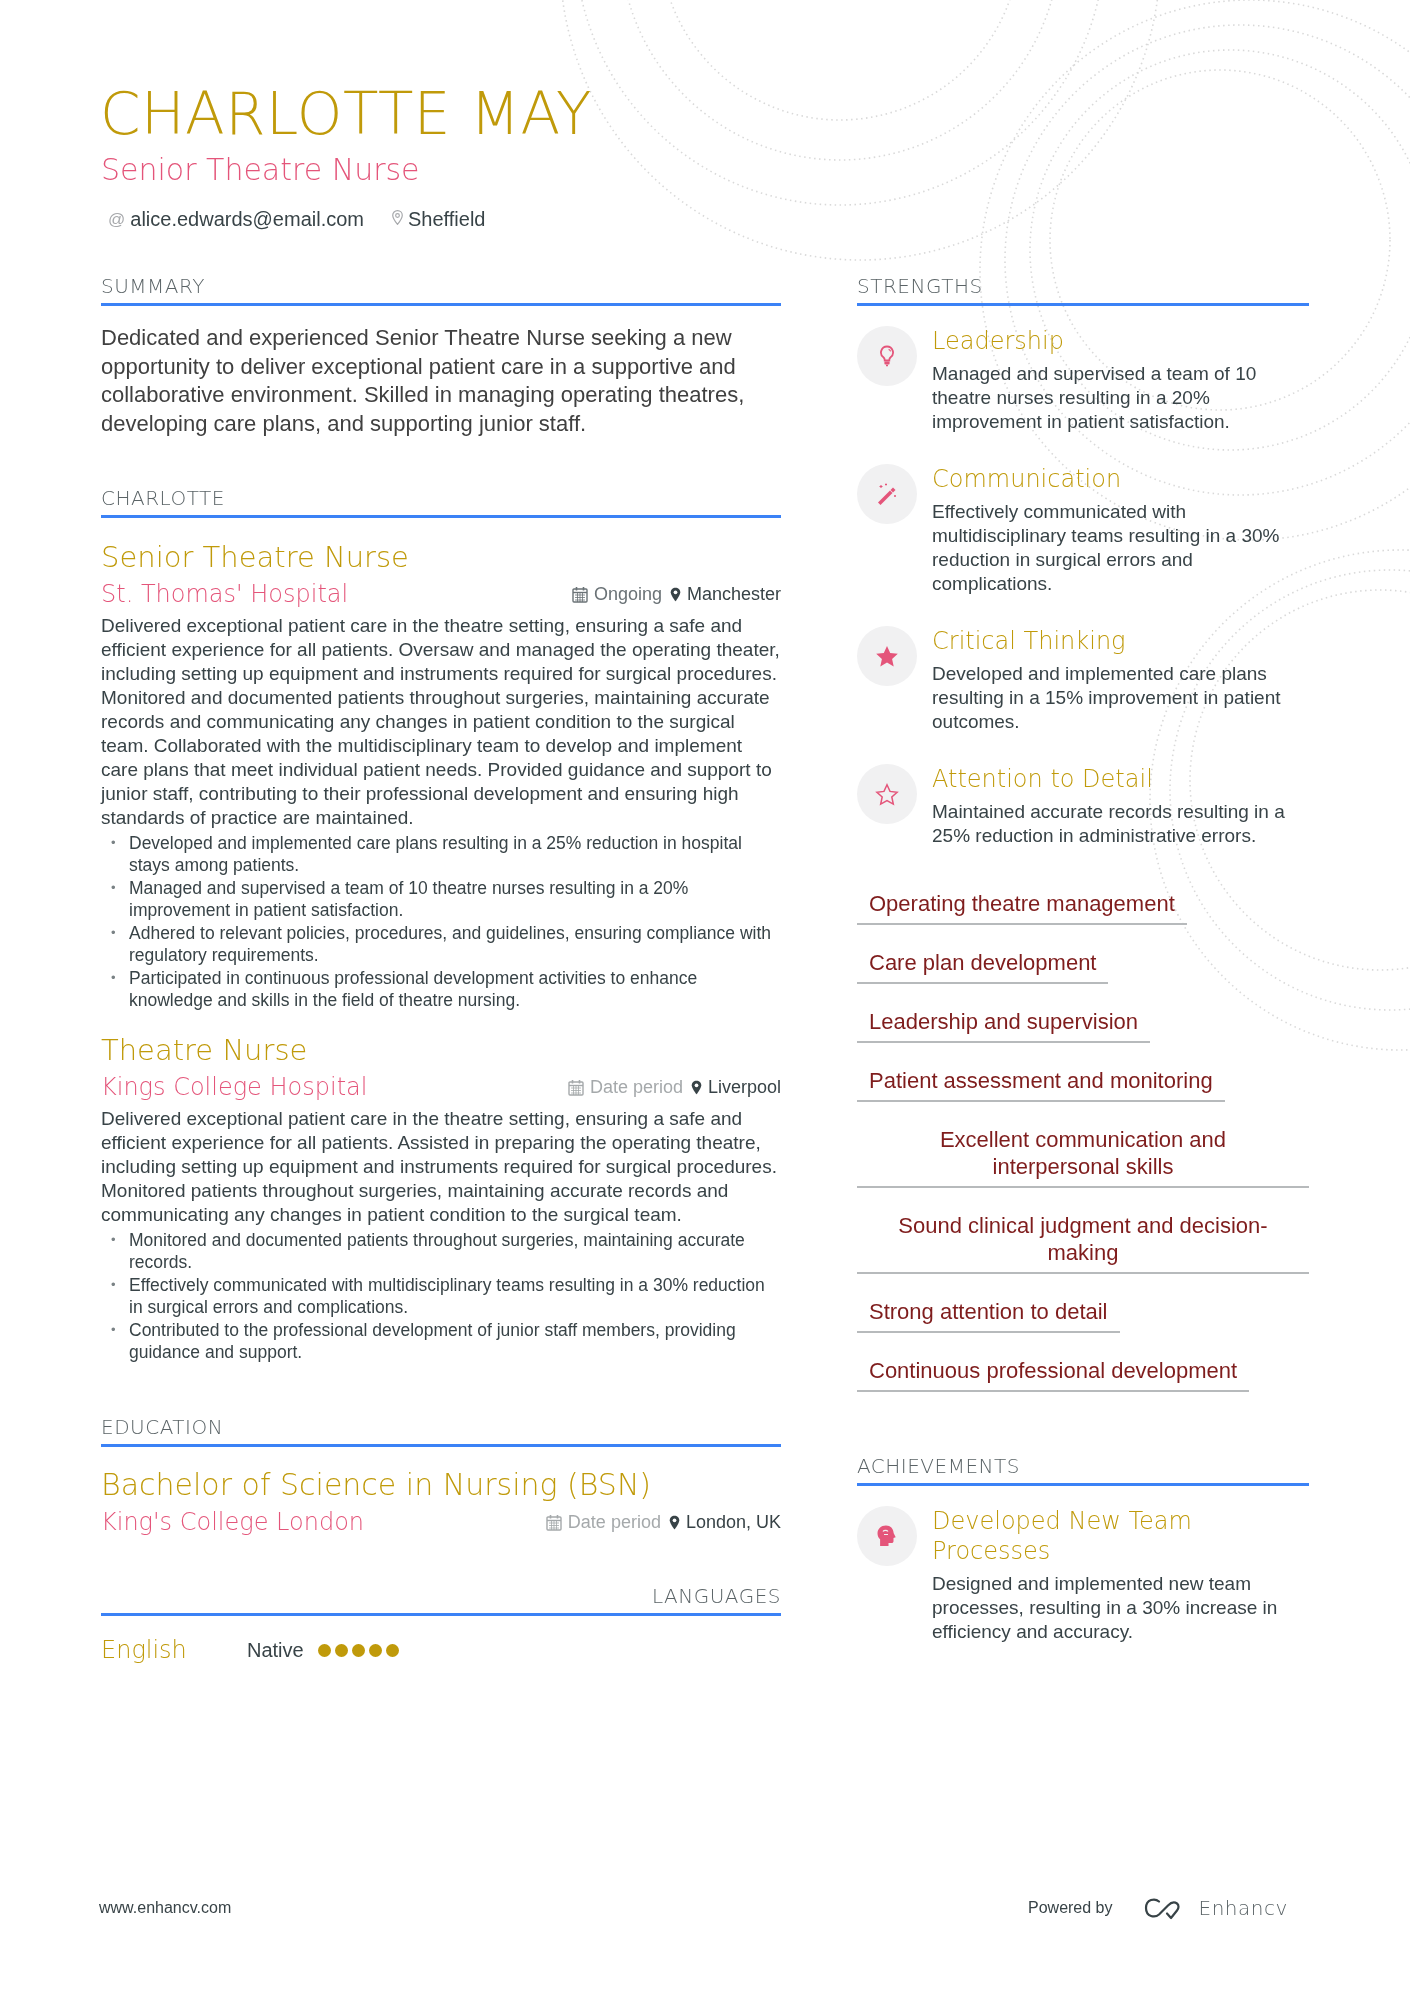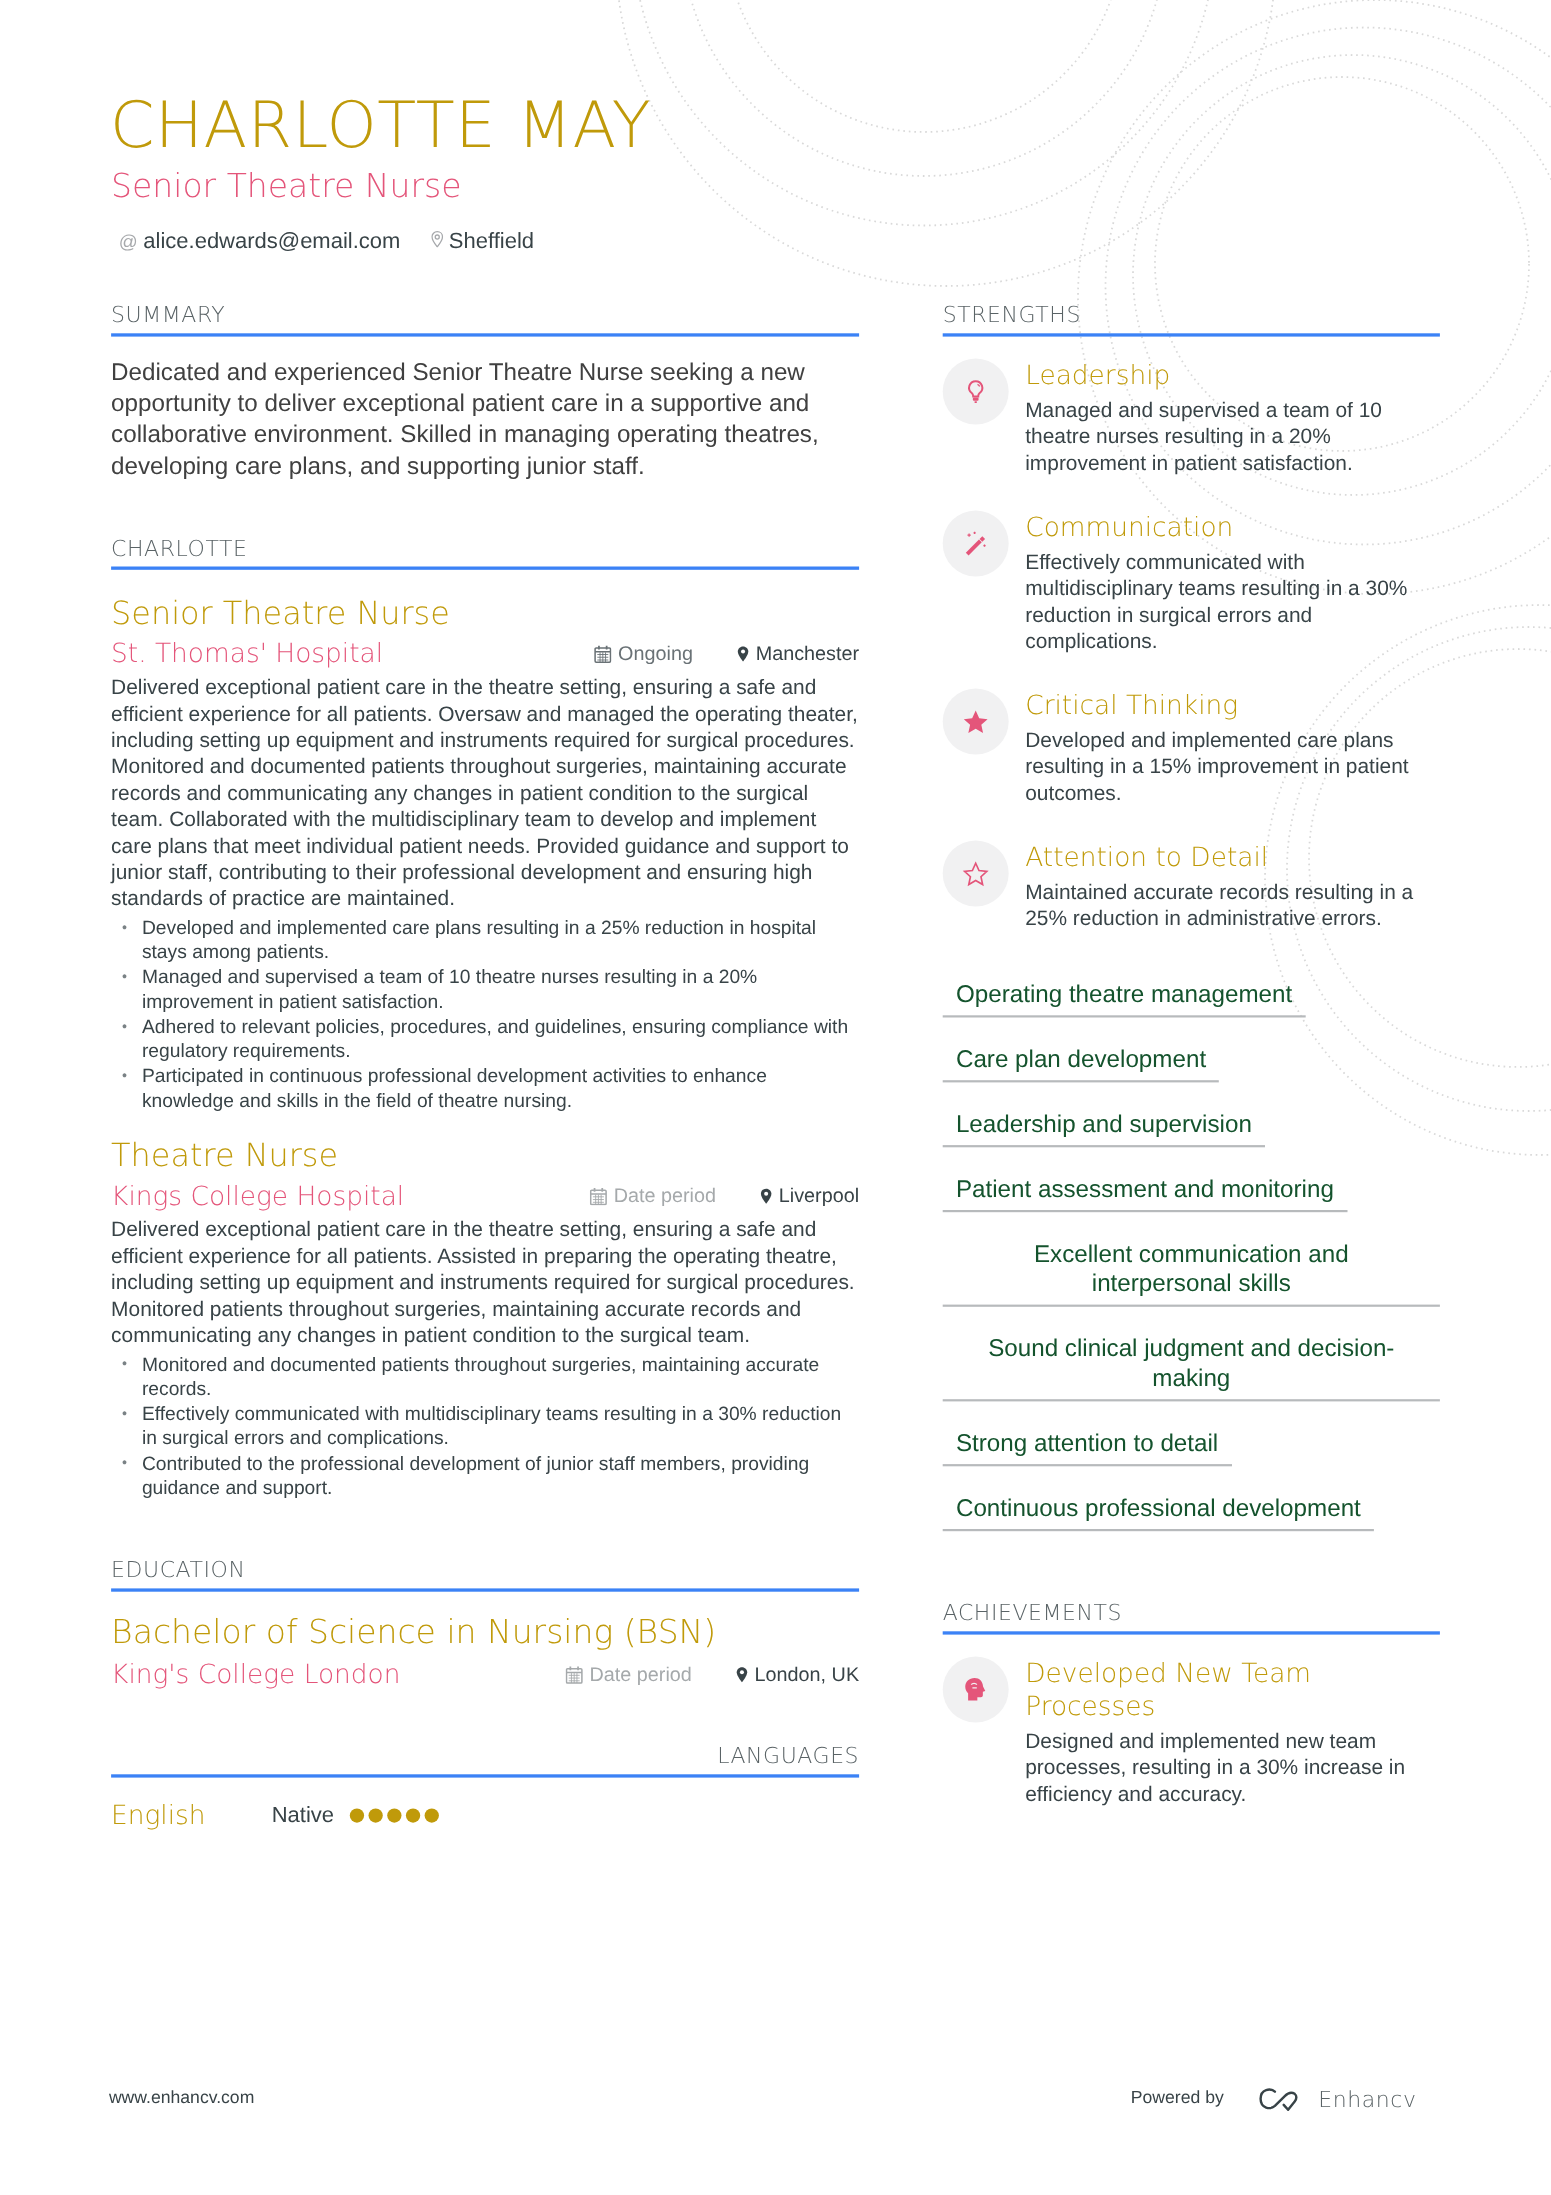--- a/index.html
+++ b/index.html
@@ -18,21 +18,21 @@
   .col-right { position: absolute; left: 857px; top: 274px; width: 452px; }
 
   .sec-head { font-family: "DejaVu Sans", sans-serif; font-size: 20px; color: #5a6366; letter-spacing: 0.5px; padding-bottom: 5px; border-bottom: 3px solid #3b82f6; margin-bottom: 18px; font-weight: 300; }
 
   .summary { font-size: 22px; line-height: 28.5px; color: #404040; margin-bottom: 48px; }
 
   .job { margin-bottom: 22px; }
   .job-title { font-family: "DejaVu Sans", sans-serif; font-size: 29px; color: #c09a0a; margin-bottom: 6px; white-space: nowrap; font-weight: 300; }
   .job-row { display: flex; justify-content: space-between; align-items: center; margin-bottom: 6px; }
   .company { font-family: "DejaVu Sans", sans-serif; font-size: 24px; color: #e4557a; white-space: nowrap; font-weight: 300; }
-  .meta { display: flex; gap: 40px; font-size: 18px; color: #384347; align-items: center; white-space: nowrap; }
+  .meta { display: flex; gap: 8px; font-size: 18px; color: #384347; align-items: center; white-space: nowrap; }
   .meta .date { color: #6a7276; }
   .meta .date.ph { color: #a5a9ab; }
   .meta .mi { display: flex; align-items: center; gap: 6px; }
   .meta .mi svg { display: block; }
   .desc { font-size: 19px; line-height: 24px; color: #384347; }
   .bullets { list-style: none; margin-top: 2px; }
   .bullets li { position: relative; padding-left: 28px; font-size: 17.5px; line-height: 22px; color: #384347; margin-bottom: 1px; }
   .bullets li::before { content: "•"; position: absolute; left: 10px; top: 0; color: #7a8285; font-size: 13px; }
 
   .edu { margin-top: 4px; margin-bottom: 48px; }
@@ -42,21 +42,21 @@
   .dots { display: flex; gap: 4px; }
   .dot { width: 13px; height: 13px; border-radius: 50%; background: #c09a0a; }
 
   .strength { display: flex; margin-bottom: 30px; }
   .s-icon { width: 60px; height: 60px; border-radius: 50%; background: #f1f1f2; flex: 0 0 60px; display: flex; align-items: center; justify-content: center; margin-right: 15px; margin-top: 0px; }
   .s-body { flex: 1; }
   .s-title { font-family: "DejaVu Sans", sans-serif; font-size: 24px; color: #c09a0a; margin-bottom: 6px; line-height: 30px; font-weight: 300; }
   .s-desc { font-size: 19px; line-height: 24px; color: #384347; }
 
   .skills-sec { margin-top: 20px; margin-bottom: 46px; }
-  .skill { display: table; font-size: 22px; color: #14532d; padding: 2px 12px 6px 12px; border-bottom: 2px solid #b7babc; margin-bottom: 22px; line-height: 27px; }
+  .skill { display: table; font-size: 22px; color: #7f1d1d; padding: 2px 12px 6px 12px; border-bottom: 2px solid #b7babc; margin-bottom: 22px; line-height: 27px; }
   .skill.full { display: block; width: 452px; text-align: center; }
 
   .footer-left { position: absolute; left: 99px; top: 1899px; font-size: 16px; color: #384347; }
   .footer-right { position: absolute; left: 1028px; top: 1896px; display: flex; align-items: center; font-size: 16px; color: #384347; }
   .brand { display: flex; align-items: center; margin-left: 30px; gap: 8px; }
   .brand-name { font-family: "DejaVu Sans", sans-serif; font-size: 20px; color: #5a6366; font-weight: 300; letter-spacing: 0.5px; }
 </style>
 </head>
 <body>
 

